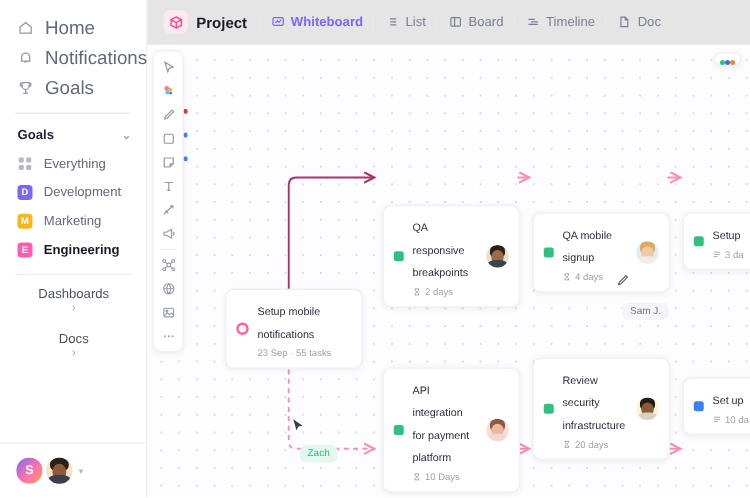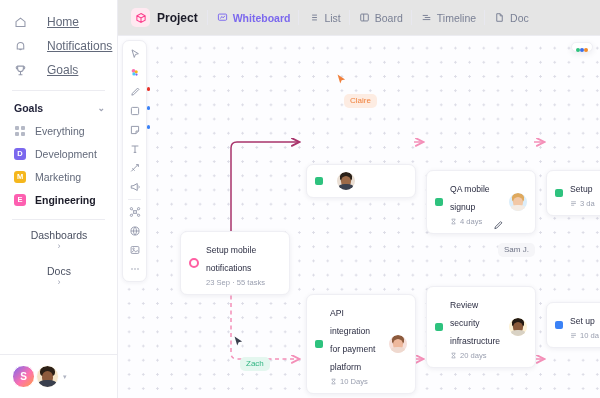--- a/index.html
+++ b/index.html
@@ -18,24 +18,24 @@
     border-right: 1px solid #ececf1;
     position: relative;
     flex: 0 0 118px;
     padding-top: 10px;
   }
   .brand { display: flex; align-items: center; gap: 6px; padding: 4px 12px 12px 13px; }
   .brand-logo { width: 17px; height: 17px; position: relative; flex: 0 0 17px; }
   .brand-name { font-size: 15px; font-weight: bold; color: #1b1b28; letter-spacing: -0.3px; }
 
   .nav-item {
-    display: flex; align-items: center; gap: 20px;
+    display: flex; align-items: center; gap: 9px;
     padding: 5px 12px 5px 14px;
-    font-size: 12px; color: #62697a;
-    cursor: pointer; height: 24px; text-decoration: underline;
+    font-size: 15px; color: #62697a;
+    cursor: pointer; height: 24px;
   }
   .nav-ico { width: 13px; height: 13px; flex: 0 0 13px; display:flex; align-items:center; justify-content:center; color:#9499ab; }
 
   .section-head {
     display: flex; align-items: center; justify-content: space-between;
     padding: 9px 12px 5px 14px;
     font-size: 10.5px; font-weight: bold; color: #22233a;
     cursor: pointer;
   }
   .chev { color: #9fa3b4; font-size: 9px; }
@@ -447,20 +447,29 @@
 
         <path d="M296 106 L305 106" fill="none" stroke="#f48fb8" stroke-width="1.5" marker-end="url(#arrSm1)"></path>
         <path d="M416 106 L426 106" fill="none" stroke="#f48fb8" stroke-width="1.5" marker-end="url(#arrSm1)"></path>
 
         <path d="M296 323 L305 323" fill="none" stroke="#f48fb8" stroke-width="1.5" marker-end="url(#arrSm1)"></path>
         <path d="M416 323 L426 323" fill="none" stroke="#f48fb8" stroke-width="1.5" marker-end="url(#arrSm1)"></path>
       </svg>
 
       <div class="card" style="left:188px; top:128px; width:110px;">
         <span class="st" style="background:#2ec27e"></span>
+        <span class="c-body">
+          <span class="c-title">QA responsive breakpoints</span>
+          <span class="c-meta">
+            <svg width="7" height="7" viewBox="0 0 16 16" fill="none" stroke="currentColor" stroke-width="1.6">
+                <path d="M4 2.5 h8 M4 13.5 h8 M4.8 2.5 v2.6 L8 8 l-3.2 2.9 v2.6 M11.2 2.5 v2.6 L8 8 l3.2 2.9 v2.6"></path>
+              </svg>
+            <span>2 days</span>
+          </span>
+        </span>
         <span class="c-av-sm" style="background:#eadfd4">
           <span class="face">
               <span class="hair" style="background:#2a2119"></span>
               <span class="skin" style="background:#9c6a48"></span>
               <span class="body" style="background:#3c4250"></span>
             </span>
         </span>
       </div>
 
       <div class="card" style="left:308px; top:134px; width:110px;">
@@ -552,28 +561,20 @@
           <span class="c-title">Set up</span>
           <span class="c-meta">
             <svg width="7" height="7" viewBox="0 0 16 16" fill="none" stroke="currentColor" stroke-width="1.6">
                 <path d="M2.5 4 h11 M2.5 8 h11 M2.5 12 h7"></path>
               </svg>
             <span>10 da</span>
           </span>
         </span>
       </div>
 
-      <div class="cursor" style="left:218px; top:36px;">
-        <svg width="11" height="13" viewBox="0 0 14 16">
-            <path d="M2 1.5 L11.6 8 L7.2 8.8 L5.4 13 Z" fill="#f0803c"></path>
-          </svg>
-        <div style="margin-left:8px;margin-top:-1px;">
-          <span class="cur-lbl lbl-claire">Claire</span>
-        </div>
-      </div>
 
       <div class="cursor" style="left:374px; top:182px;">
         <svg width="12" height="13" viewBox="0 0 16 16" fill="none" stroke="#5c6272" stroke-width="1.3">
             <path d="M11.5 2.8 l1.7 1.7 -7 7 -2.4 .7 .7 -2.4 z"></path>
           </svg>
         <div style="margin-left:6px;margin-top:2px;">
           <span class="cur-lbl lbl-sam">Sam J.</span>
         </div>
       </div>
 

